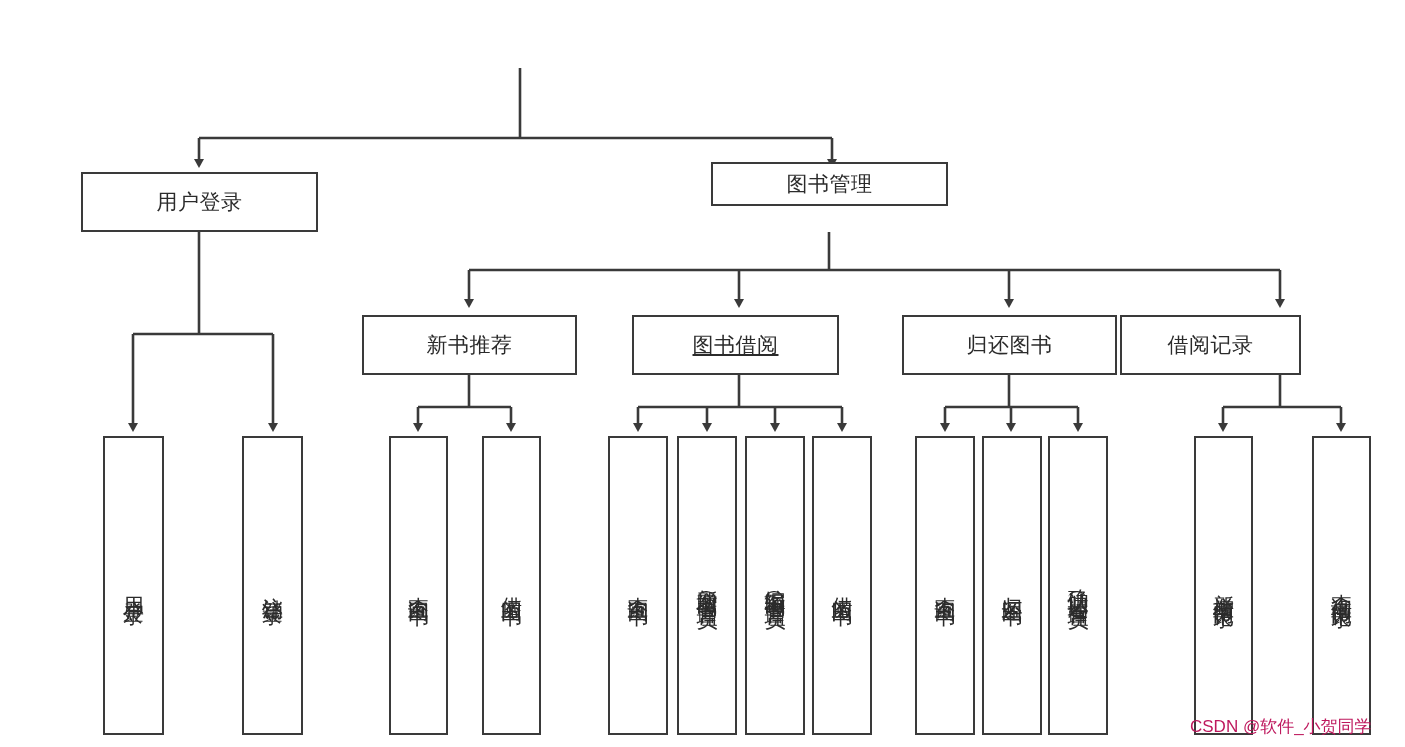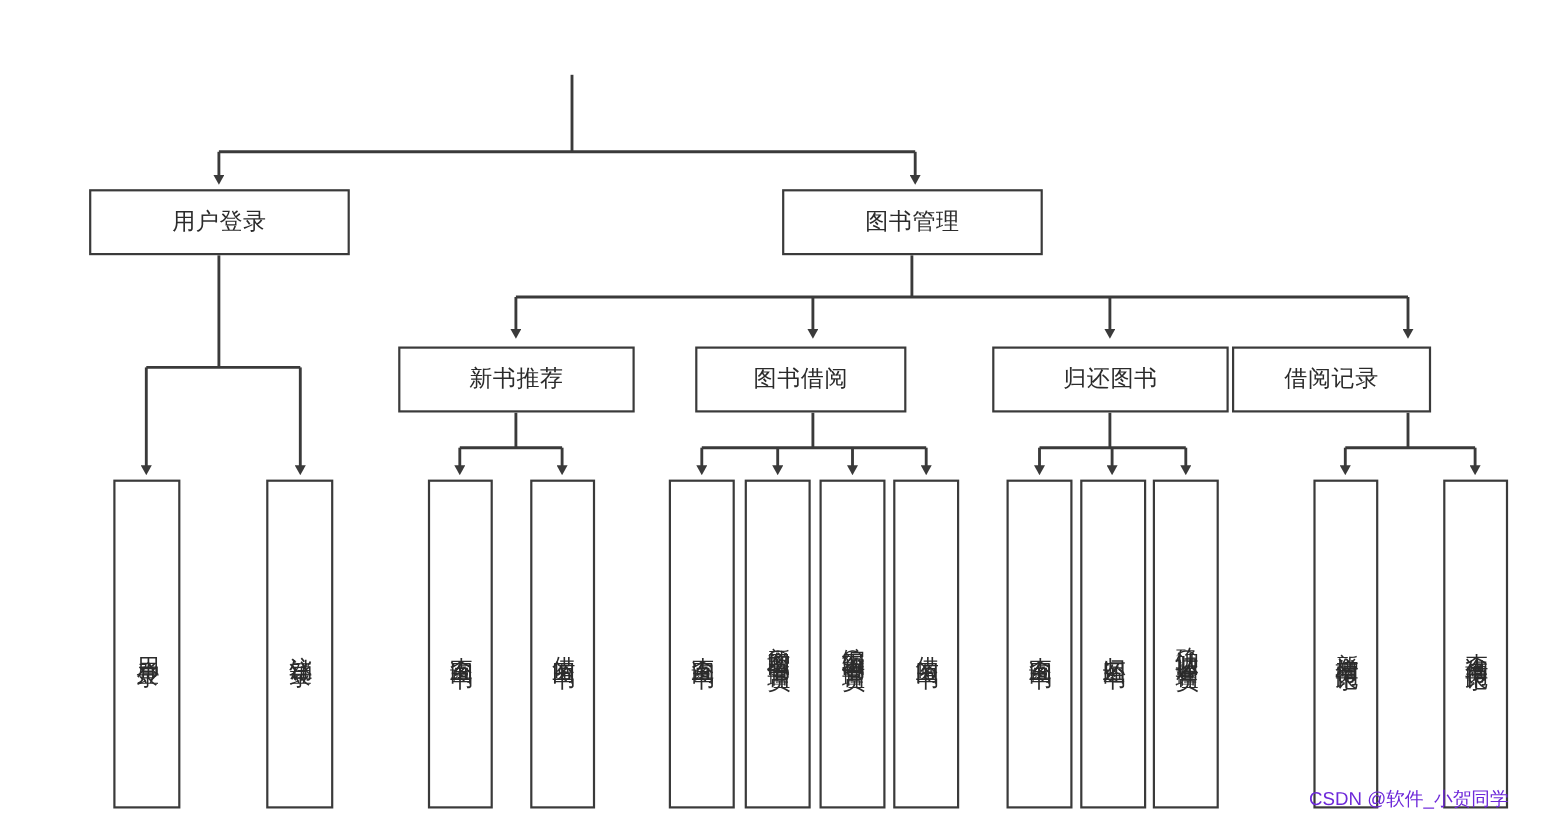--- a/index.html
+++ b/index.html
@@ -47,21 +47,21 @@
     text-orientation: upright;
     letter-spacing: 3px;
     font-size: 21px;
     white-space: nowrap;
   }
   .node.root .node-label {
     font-size: 22px;
   }
   .watermark {
     position: absolute;
-    color: #6d28d9;
+    color: #be185d;
     font-size: 17px;
     white-space: nowrap;
     z-index: 20;
     pointer-events: none;
   }
 </style>
 </head>
 <body>
 
 <div id="canvas">
@@ -113,28 +113,28 @@
       <path d="M1223,407 L1341,407"></path>
       <path d="M1223,407 L1223,424" marker-end="url(#arrow)"></path>
       <path d="M1341,407 L1341,424" marker-end="url(#arrow)"></path>
     </g>
   </svg>
 
 
   <div class="node" style="left:81px; top:172px; width:237px; height:60px;">
     <span class="node-label">用户登录</span>
   </div>
-  <div class="node" style="left:711px; top:172px; width:237px; height:60px;">
+  <div class="node" style="left:711px; top:162px; width:237px; height:44px;">
     <span class="node-label">图书管理</span>
   </div>
 
   <div class="node" style="left:362px; top:315px; width:215px; height:60px;">
     <span class="node-label">新书推荐</span>
   </div>
-  <div class="node" style="left:632px; top:315px; width:192px; height:60px;">
+  <div class="node" style="left:632px; top:315px; width:207px; height:60px;text-decoration:underline;">
     <span class="node-label">图书借阅</span>
   </div>
   <div class="node" style="left:902px; top:315px; width:215px; height:60px;">
     <span class="node-label">归还图书</span>
   </div>
   <div class="node" style="left:1120px; top:315px; width:181px; height:60px;">
     <span class="node-label">借阅记录</span>
   </div>
 
   <div class="node vertical" style="left:103px; top:436px; width:61px; height:299px;">

